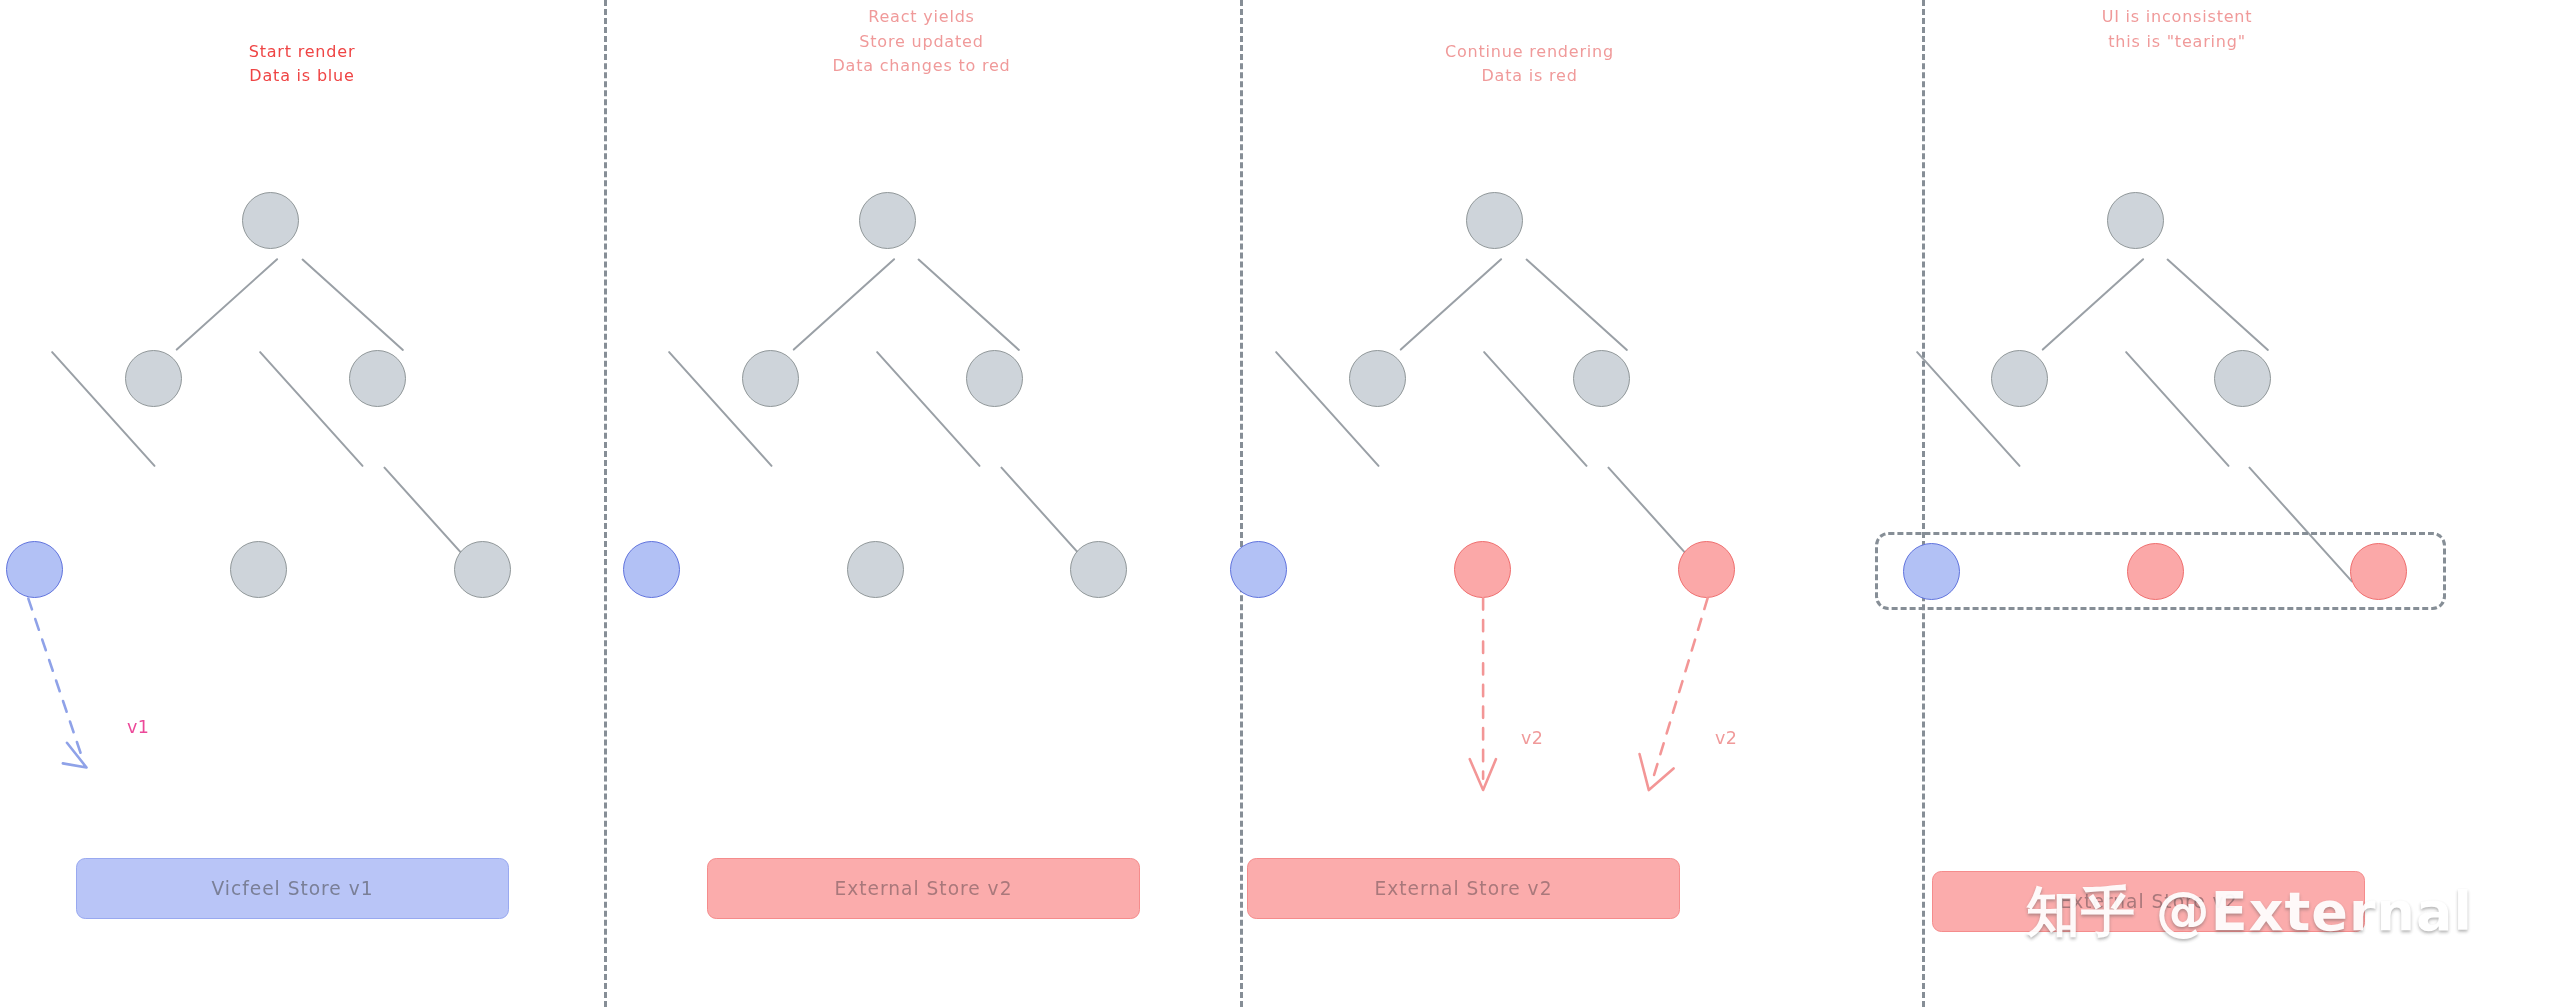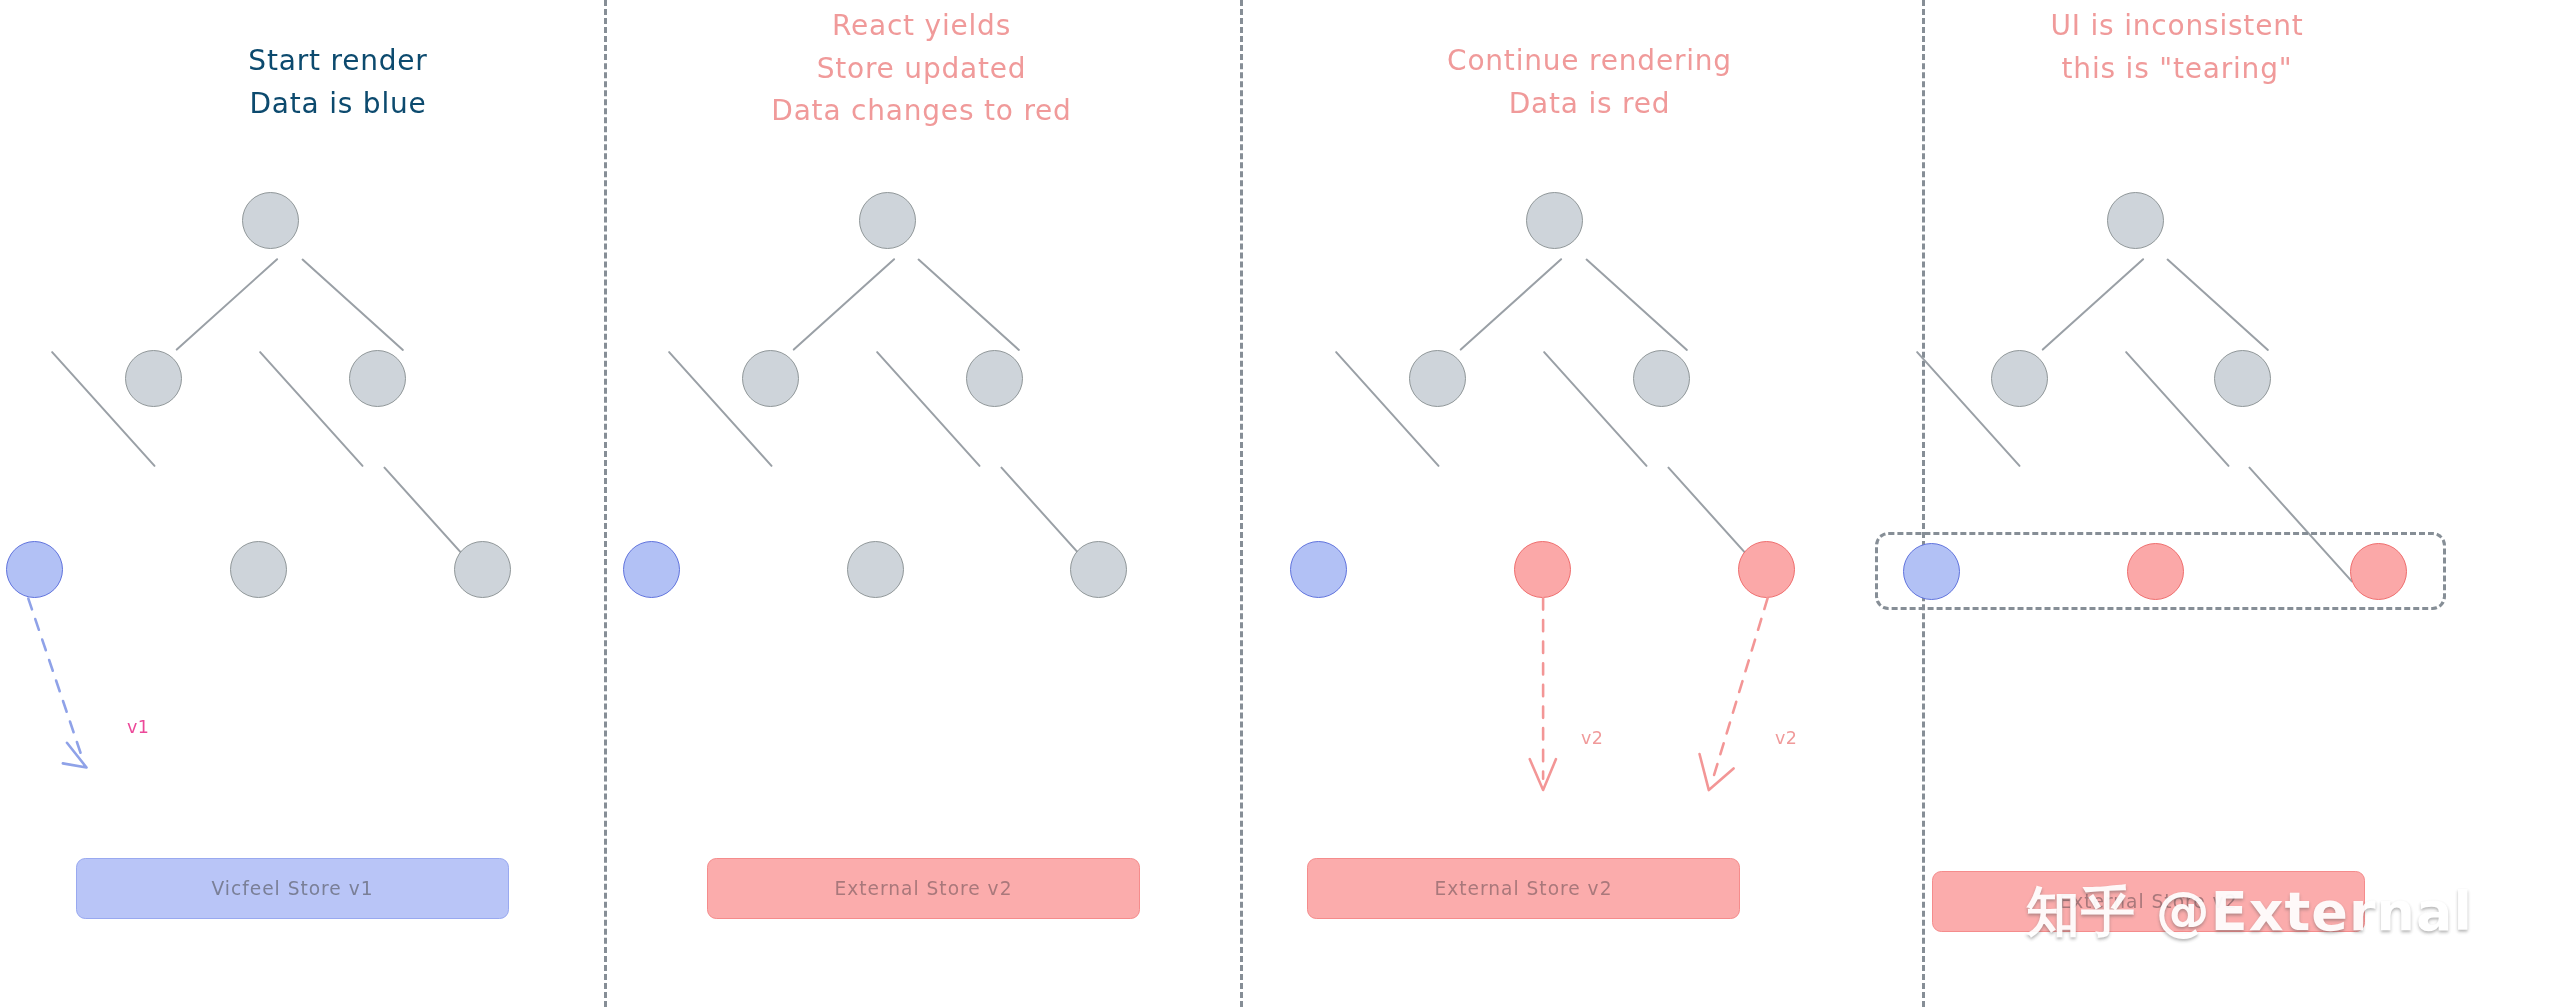--- a/index.html
+++ b/index.html
@@ -13,27 +13,27 @@
   #stage{position:absolute;left:0;top:0;width:2576px;height:1007px;}
   .panel{position:absolute;top:0;height:1007px;}
   .divider{
     position:absolute;top:0;width:0;height:1007px;
     border-left:3.6px dashed #868e96;
   }
   .title{
     position:absolute;
     text-align:center;
     font-family:"DejaVu Sans", sans-serif;
-    font-size:28px;
+    font-size:16px;
     line-height:1.52;
     letter-spacing:0.8px;
     white-space:pre-line;
     font-weight:400;
   }
-  .title.blue{color:#0c4a6e;padding-left:36px;}
+  .title.blue{color:#ef4444;}
   .title.red{color:#f09a9a;}
 
   .node{
     position:absolute;
     border-radius:50%;
     box-sizing:border-box;
   }
   .node.gray{background:#ced4da;border:1.5px solid #909799;}
   .node.blue{background:#b2c1f5;border:1.5px solid #6073dd;}
   .node.red{background:#fba8a8;border:1.5px solid #ef6e6e;}
@@ -142,21 +142,21 @@
     <div class="node gray" style="left:362px;top:350px;width:57px;height:57px;"></div>
     <div class="node blue" style="left:19px;top:541px;width:57px;height:57px;"></div>
     <div class="node gray" style="left:243px;top:541px;width:57px;height:57px;"></div>
     <div class="node gray" style="left:466px;top:541px;width:57px;height:57px;"></div>
 
     <div class="storebox red" style="left:103px;top:858px;width:433px;height:61px;">
       <span>External Store v2</span>
     </div>
   </div>
 
-  <div class="panel" style="left:1248px;width:683px;text-decoration:underline;">
+  <div class="panel" style="left:1188px;width:683px;text-decoration:underline;">
 
     <div class="title red" style="left:0px;top:40px;width:683px;">Continue rendering
 Data is red</div>
 
     <div class="edge" style="left:314px;top:258px;width:137px;transform:rotate(138deg);"></div>
     <div class="edge" style="left:338px;top:258px;width:137px;transform:rotate(42deg);"></div>
     <div class="edge" style="left:191px;top:466px;width:155px;transform:rotate(-132deg);"></div>
     <div class="edge" style="left:399px;top:466px;width:155px;transform:rotate(-132deg);"></div>
     <div class="edge" style="left:420px;top:466px;width:155px;transform:rotate(48deg);"></div>
 

